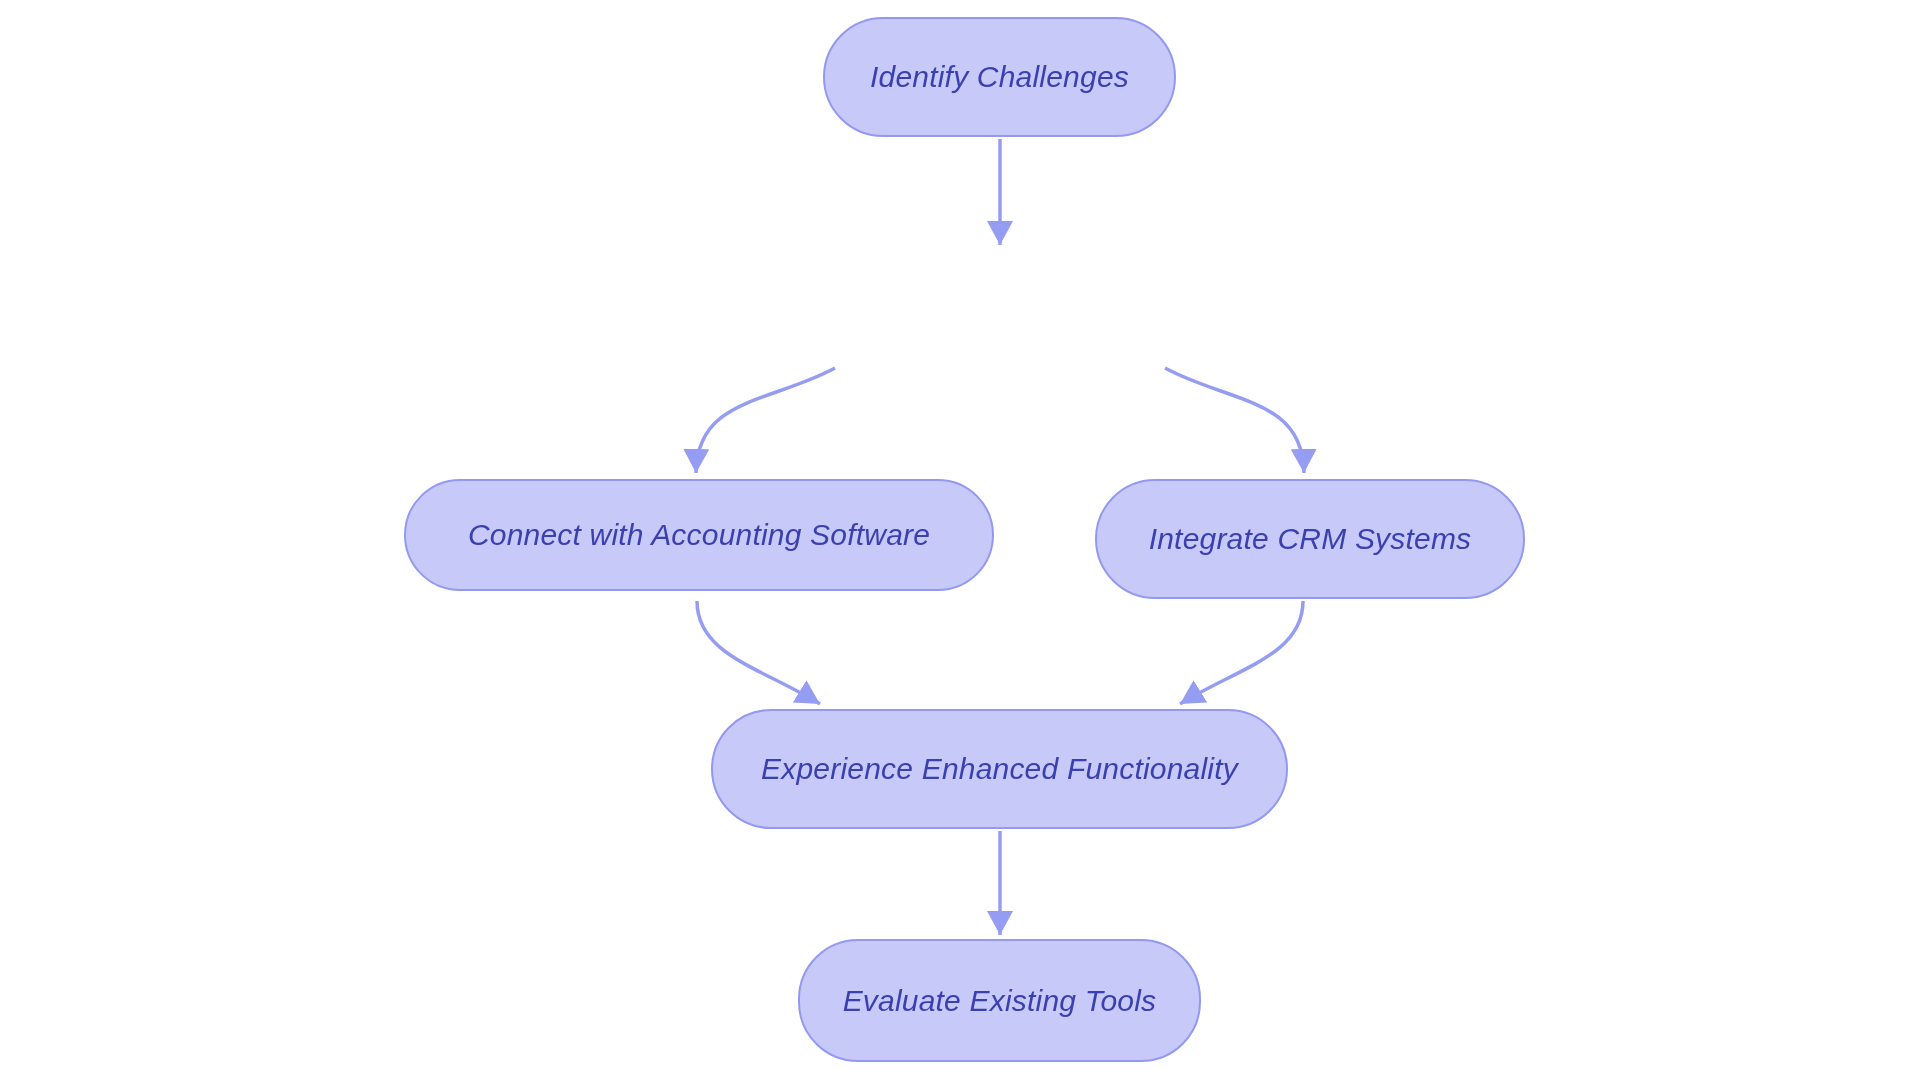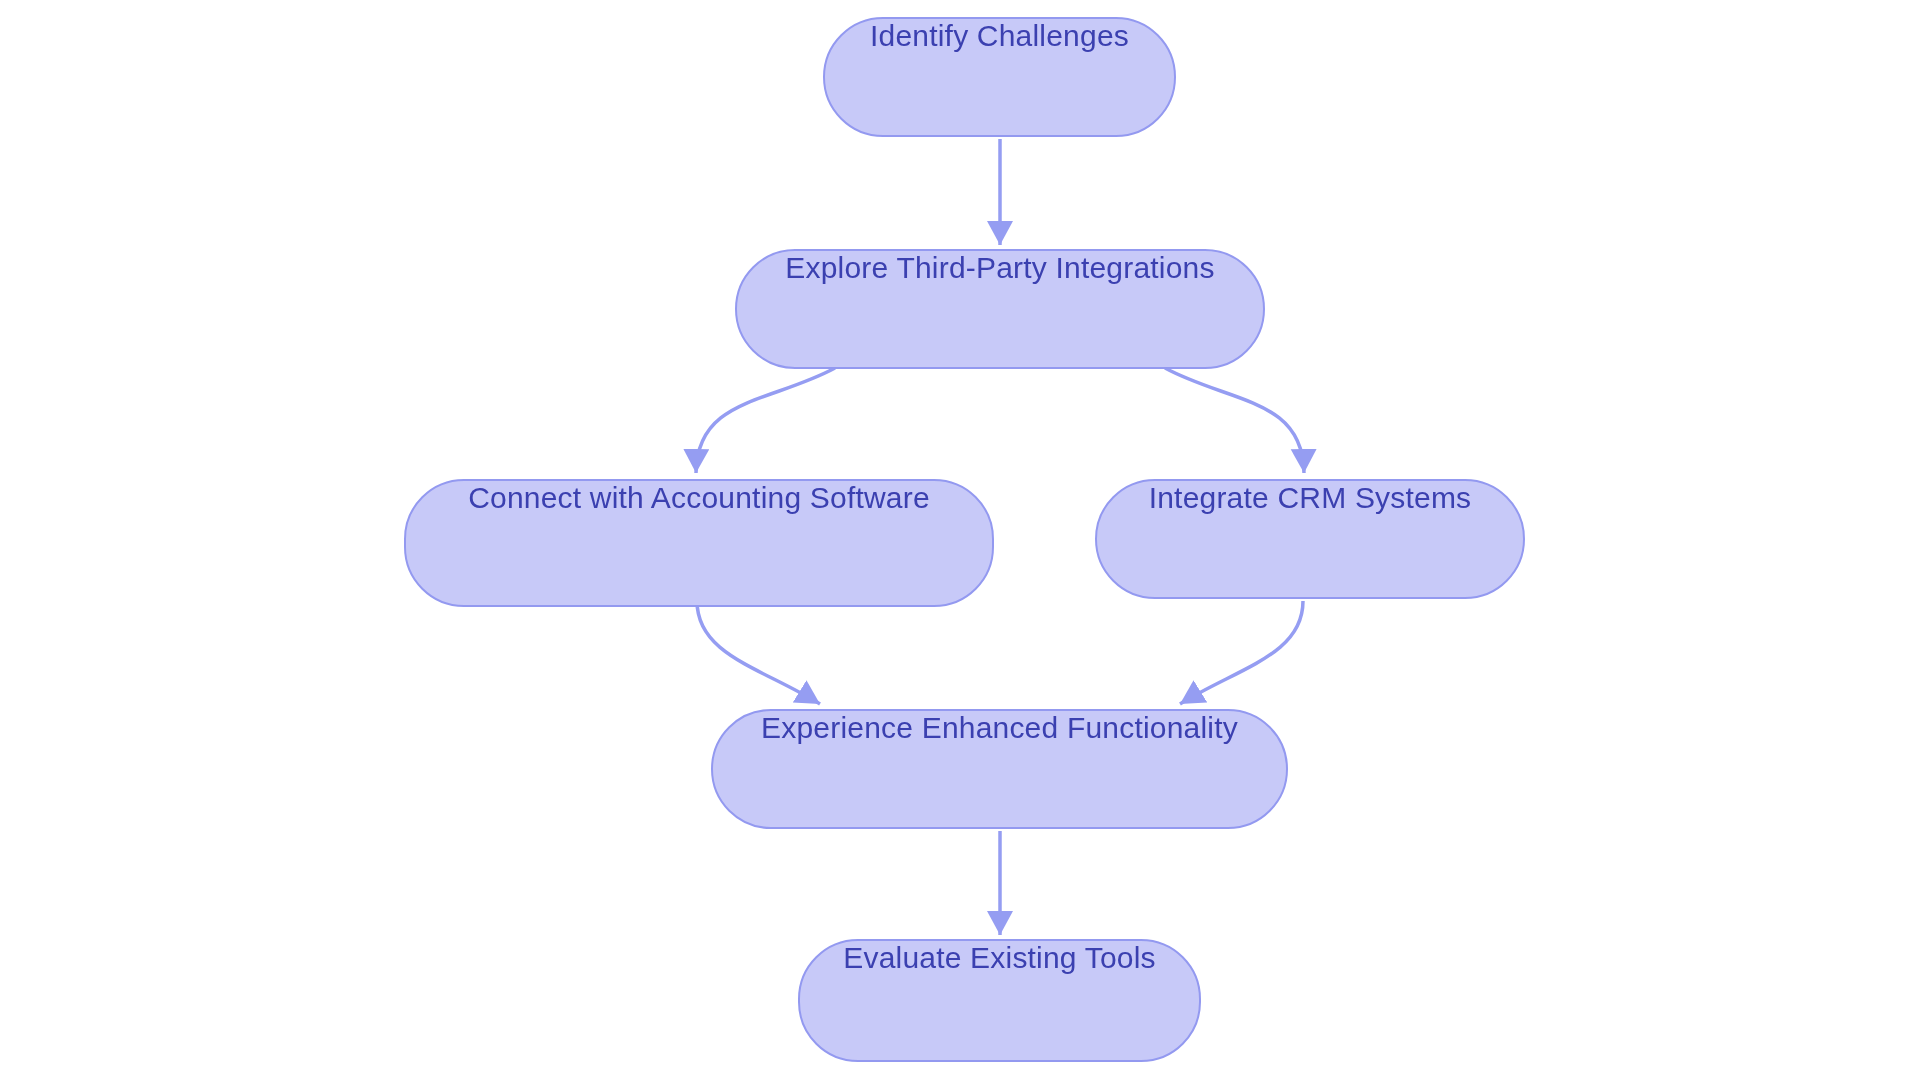--- a/index.html
+++ b/index.html
@@ -34,22 +34,24 @@
     fill: var(--edge, #959df2);
     stroke: none;
   }
   .node {
     position: absolute;
     box-sizing: border-box;
     background: var(--node-fill, #c7c9f8);
     border: 2px solid var(--node-border, #9399f0);
     border-radius: 60px;
     display: flex;
+    align-items: center;
     justify-content: center;
     text-align: center;
+    font-style: italic;
   }
   .node-label {
     color: var(--node-text, #3b40b0);
     font-size: 30px;
     letter-spacing: 0.2px;
     white-space: nowrap;
   }
 </style>
 </head>
 <body>
@@ -73,25 +75,22 @@
 
     <path class="edge" d="M 1303 601 C 1303 655, 1238 668, 1180 704" marker-end="url(#arrow)"></path>
 
     <path class="edge" d="M 1000 831 L 1000 935" marker-end="url(#arrow)"></path>
   </svg>
 
   <div class="node" style="left:823px; top:17px; width:353px; height:120px;">
     <span class="node-label">Identify Challenges</span>
   </div>
 
-  <div class="node" style="left:735px; top:249px; width:530px; height:120px;">
-    <span class="node-label">Explore Third-Party Integrations</span>
-  </div>
 
-  <div class="node" style="left:404px; top:479px; width:590px; height:128px;">
+  <div class="node" style="left:404px; top:479px; width:590px; height:112px;">
     <span class="node-label">Connect with Accounting Software</span>
   </div>
 
   <div class="node" style="left:711px; top:709px; width:577px; height:120px;">
     <span class="node-label">Experience Enhanced Functionality</span>
   </div>
 
   <div class="node" style="left:1095px; top:479px; width:430px; height:120px;">
     <span class="node-label">Integrate CRM Systems</span>
   </div>

